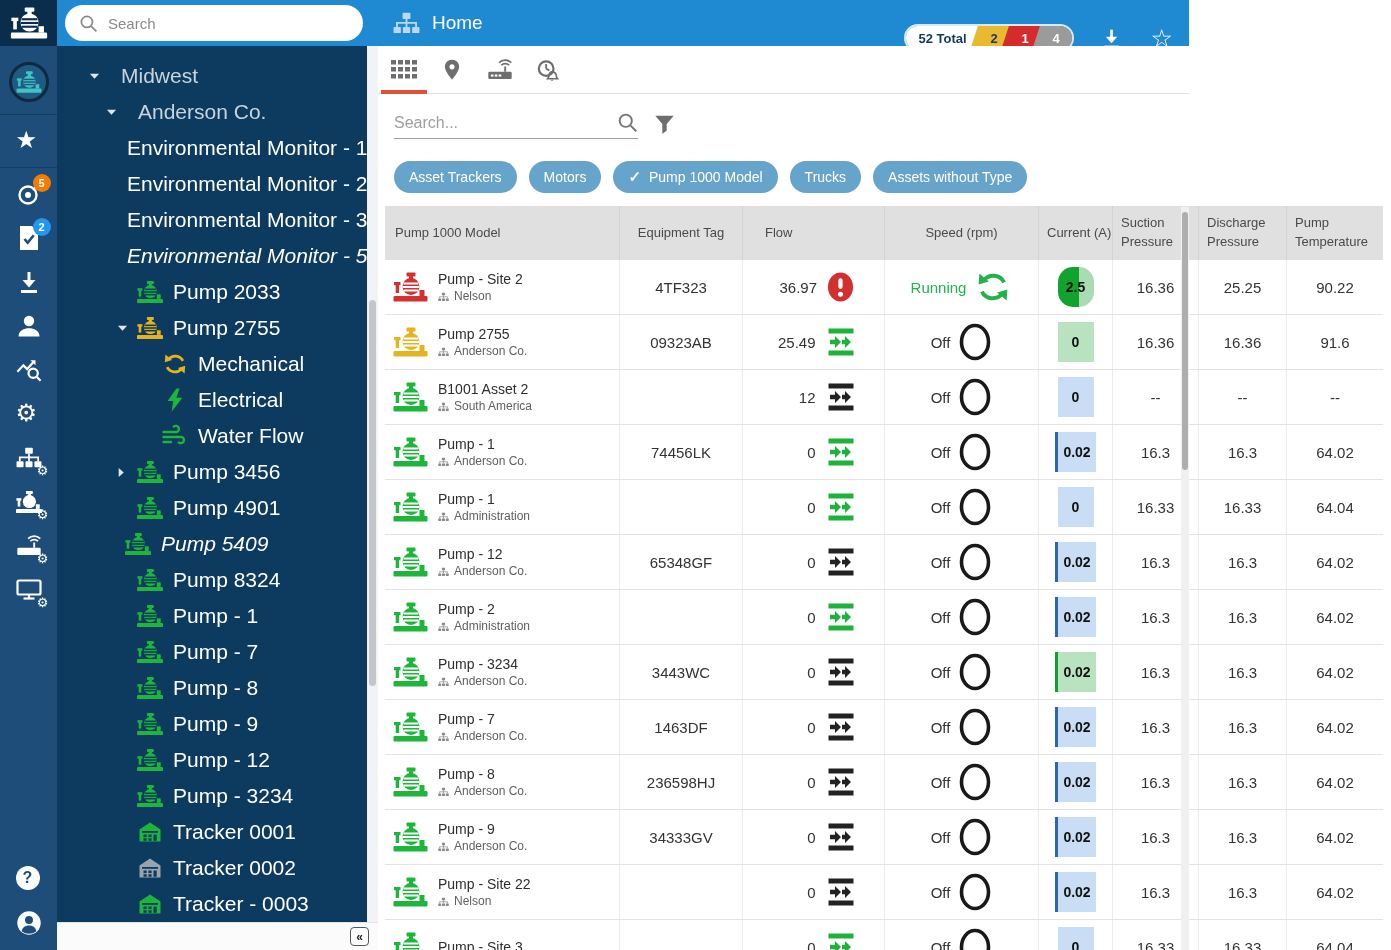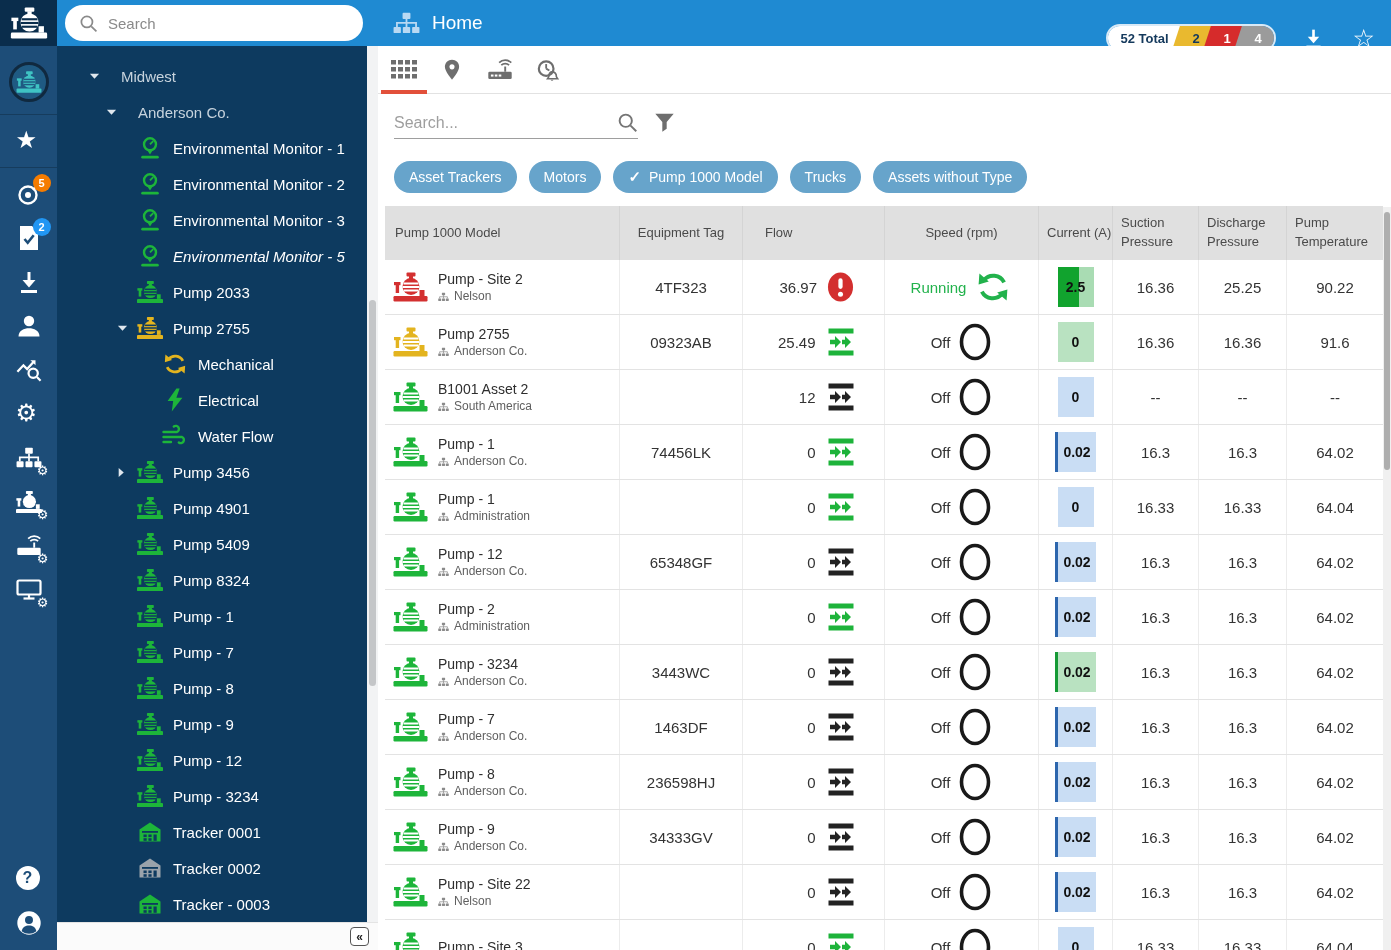--- a/index.html
+++ b/index.html
@@ -1,17 +1,17 @@
 <!DOCTYPE html>
 <html><head>
 <meta charset="utf-8">
 <style>
   * { box-sizing: border-box; margin: 0; padding: 0; }
   html,body { width:1391px; height:950px; overflow:hidden; font-family:"Liberation Sans",sans-serif; background:#fff; }
-  .app { width:1391px; height:950px; display:flex; flex-direction:column; }
+  .app { width:1189px; height:950px; display:flex; flex-direction:column; }
 
   
   .topbar { height:46px; background:#1f8ad2; display:flex; align-items:center; flex:0 0 46px; }
   .logo { width:57px; height:46px; background:#0a2d4c; display:flex; align-items:center; justify-content:center; color:#fff; --bg:#0a2d4c; }
   .logo .lg { width:38px; height:32px; }
   .search-pill { margin-left:8px; width:298px; height:36px; border-radius:18px; background:#fff; display:flex; align-items:center; padding:0 14px; gap:10px; }
   .search-pill .mag { width:19px; height:19px; color:#8a8a8a; flex:0 0 auto; }
   .search-pill input { border:none; outline:none; flex:1; font-size:15px; color:#333; font-family:inherit; background:transparent; }
   .search-pill input::placeholder { color:#8a8a8a; }
   .home { margin-left:30px; display:flex; align-items:flex-start; gap:12px; }
@@ -50,38 +50,38 @@
   .mini-gear { position:absolute; right:-7px; bottom:-6px; font-size:13px; line-height:1; color:#fff; }
 
   
   .tree { width:321px; flex:0 0 321px; background:#0d3a5f; position:relative; }
   .tree-list { position:absolute; top:0; left:0; right:11px; bottom:28px; overflow:hidden; padding-top:12px; }
   .tree-item { height:36px; display:flex; align-items:center; cursor:pointer; }
   .caret { width:20px; height:12px; color:#dfe7ee; display:flex; align-items:center; }
   .caret svg { width:11px; height:8px; }
   .caret.rt svg { width:8px; height:11px; }
   .ticon { width:26px; height:24px; margin-right:10px; --bg:#0d3a5f; }
-  .tlabel { color:#fff; font-size:15px; white-space:nowrap; }
+  .tlabel { color:#fff; font-size:21px; white-space:nowrap; }
   .tree-item.muted .tlabel { color:#c7d3dd; margin-left:12px; }
   .col-green { color:#1db53a; }
   .col-yellow { color:#e3b41f; }
   .col-gray { color:#9aa3ab; }
   .col-red { color:#d33030; }
   .tree-sb { position:absolute; top:0; right:0; bottom:28px; width:11px; background:#f2f3f4; }
   .tree-sb .thumb { position:absolute; left:2px; width:7px; top:254px; height:386px; background:#c4c6c8; border-radius:4px; }
   .tree-footer { position:absolute; left:0; right:0; bottom:0; height:28px; background:#fbfbfb; display:flex; align-items:center; justify-content:flex-end; padding-right:9px; border-top:1px solid #e4e4e4; }
   .collapse-btn { width:19px; height:19px; border:1.5px solid #555; border-radius:4px; background:#fff; color:#222; font-size:12px; font-weight:bold; display:flex; align-items:center; justify-content:center; cursor:pointer; }
 
   
   .main { flex:1; min-width:0; position:relative; background:#fff; display:flex; flex-direction:column; }
   .tabs { height:48px; flex:0 0 48px; display:flex; padding-left:2px; border-bottom:1px solid #e2e2e2; }
   .tab { width:48px; height:48px; position:relative; display:flex; align-items:center; justify-content:center; color:#6e6e6e; cursor:pointer; }
   .tab .tic { width:26px; height:22px; }
   .tab.active::after { content:""; position:absolute; left:1px; bottom:0; width:46px; height:4px; background:#e2503a; }
-  .toolbar { margin:18px 0 0 16px; display:flex; align-items:flex-start; gap:16px; }
+  .toolbar { margin:18px 0 0 16px; display:flex; align-items:flex-end; gap:16px; }
   .search-line { width:244px; display:flex; align-items:center; border-bottom:1px solid #9e9e9e; padding-bottom:5px; }
   .search-line input { border:none; outline:none; flex:1; font-size:16px; color:#444; font-family:inherit; }
   .search-line input::placeholder { color:#9e9e9e; }
   .search-line .mag { width:21px; height:21px; color:#757575; }
   .funnel { width:21px; height:21px; color:#6e6e6e; margin-bottom:4px; }
   .chips { display:flex; gap:12px; margin:22px 0 0 16px; }
   .chip { height:32px; border-radius:16px; background:#67a4cb; color:#fff; font-size:14px; display:flex; align-items:center; padding:0 15px; gap:8px; cursor:pointer; white-space:nowrap; }
   .chip .chk { font-size:15px; font-weight:bold; }
 
   
@@ -108,21 +108,21 @@
   .ficon.falert { width:27px; height:32px; }
   .sval { margin-right:8px; }
   .sval.run { color:#22b24c; }
   .sicon { width:34px; height:40px; display:flex; }
   .sicon.running { width:38px; height:34px; color:#22b24c; }
   .cur { min-width:36px; height:40px; display:flex; align-items:center; justify-content:center; font-weight:bold; font-size:14px; color:#111; padding:0 5px; }
   .cur.blue { background:#c9ddf4; }
   .cur.blue-bar { background:#c9ddf4; border-left:3px solid #2d66ad; }
   .cur.green { background:#b9e2c1; }
   .cur.green-bar { background:#b9e2c1; border-left:3px solid #169a36; }
-  .cur.split { background:linear-gradient(90deg,#11a32e 0 58%,#a9dcb3 58% 100%); }
+  .cur.split { background:linear-gradient(90deg,#11a32e 0 58%,#a9dcb3 58% 100%);border-radius:15px; }
   .vscroll { position:absolute; right:0; top:161px; bottom:0; width:8px; background:#f0f0f0; }
   .vscroll .thumb { position:absolute; left:1px; width:6px; top:5px; height:258px; background:#aeaeae; border-radius:3px; }
 </style>
 </head>
 <body>
 
 <div class="app">
   <header class="topbar">
     <div class="logo">
         <span class="lg"><svg viewBox="0 0 34 30" width="100%" height="100%">
@@ -478,21 +478,21 @@
                 <rect x="9" y="14" width="17" height="2" fill="var(--bg,#fff)"></rect>
                 <rect x="10" y="17.5" width="15" height="2" fill="var(--bg,#fff)"></rect>
                 <rect x="0.5" y="10" width="6.5" height="3.2" fill="currentColor"></rect>
                 <rect x="2.2" y="12" width="3.4" height="9" fill="currentColor"></rect>
                 <rect x="26" y="18" width="5" height="6" fill="currentColor"></rect>
                 <rect x="0" y="24" width="34" height="5.5" rx="1.2" fill="currentColor"></rect>
               </svg></span>
     <span class="tlabel">Pump 4901</span>
   </div>
 
-  <div class="tree-item" style="padding-left: 60px;">
+  <div class="tree-item" style="padding-left: 48px; font-style: italic;">
     <span class="caret"></span>
     <span class="ticon col-green"><svg viewBox="0 0 34 30" width="100%" height="100%">
                 <rect x="13" y="0.5" width="9" height="4" rx="1" fill="currentColor"></rect>
                 <rect x="15.5" y="4" width="4" height="4" fill="currentColor"></rect>
                 <circle cx="17.5" cy="14.5" r="8.5" fill="currentColor"></circle>
                 <rect x="10" y="10.5" width="15" height="2" fill="var(--bg,#fff)"></rect>
                 <rect x="9" y="14" width="17" height="2" fill="var(--bg,#fff)"></rect>
                 <rect x="10" y="17.5" width="15" height="2" fill="var(--bg,#fff)"></rect>
                 <rect x="0.5" y="10" width="6.5" height="3.2" fill="currentColor"></rect>
                 <rect x="2.2" y="12" width="3.4" height="9" fill="currentColor"></rect>

